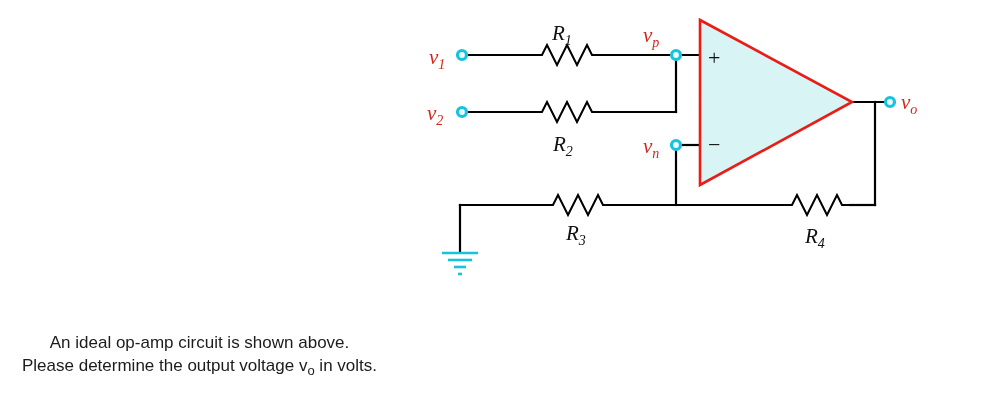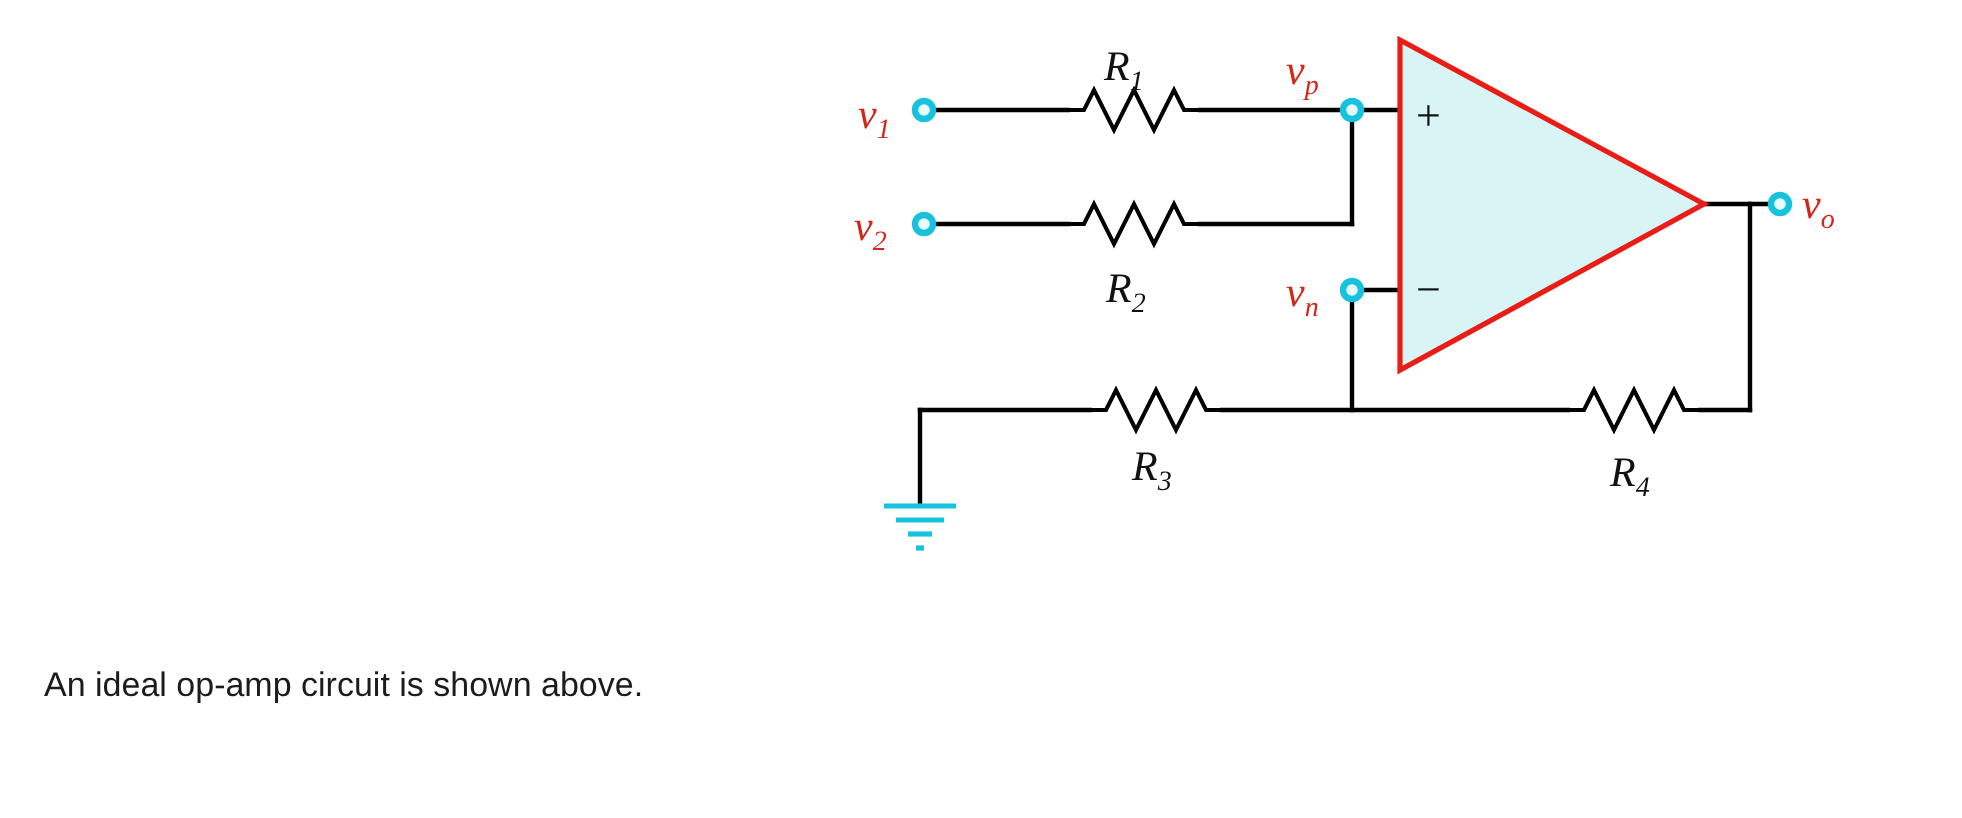--- a/index.html
+++ b/index.html
@@ -77,15 +77,16 @@
 
     <text class="lbl lbl-red" x="429" y="64"><tspan>v</tspan><tspan class="sub" dy="5">1</tspan></text>
     <text class="lbl lbl-red" x="427" y="120"><tspan>v</tspan><tspan class="sub" dy="5">2</tspan></text>
     <text class="lbl lbl-red" x="643" y="42"><tspan>v</tspan><tspan class="sub" dy="5">p</tspan></text>
     <text class="lbl lbl-red" x="643" y="153"><tspan>v</tspan><tspan class="sub" dy="5">n</tspan></text>
     <text class="lbl lbl-red" x="901" y="109"><tspan>v</tspan><tspan class="sub" dy="5">o</tspan></text>
   </svg>
 
   <div class="question">
     <div class="qline"><span>An ideal op-amp circuit is shown above.</span></div>
+    <div class="qline"><span>Please determine the output voltage v</span><sub>o</sub><span> in volts.</span></div>
   </div>
 
 </div>
 
 </body></html>

